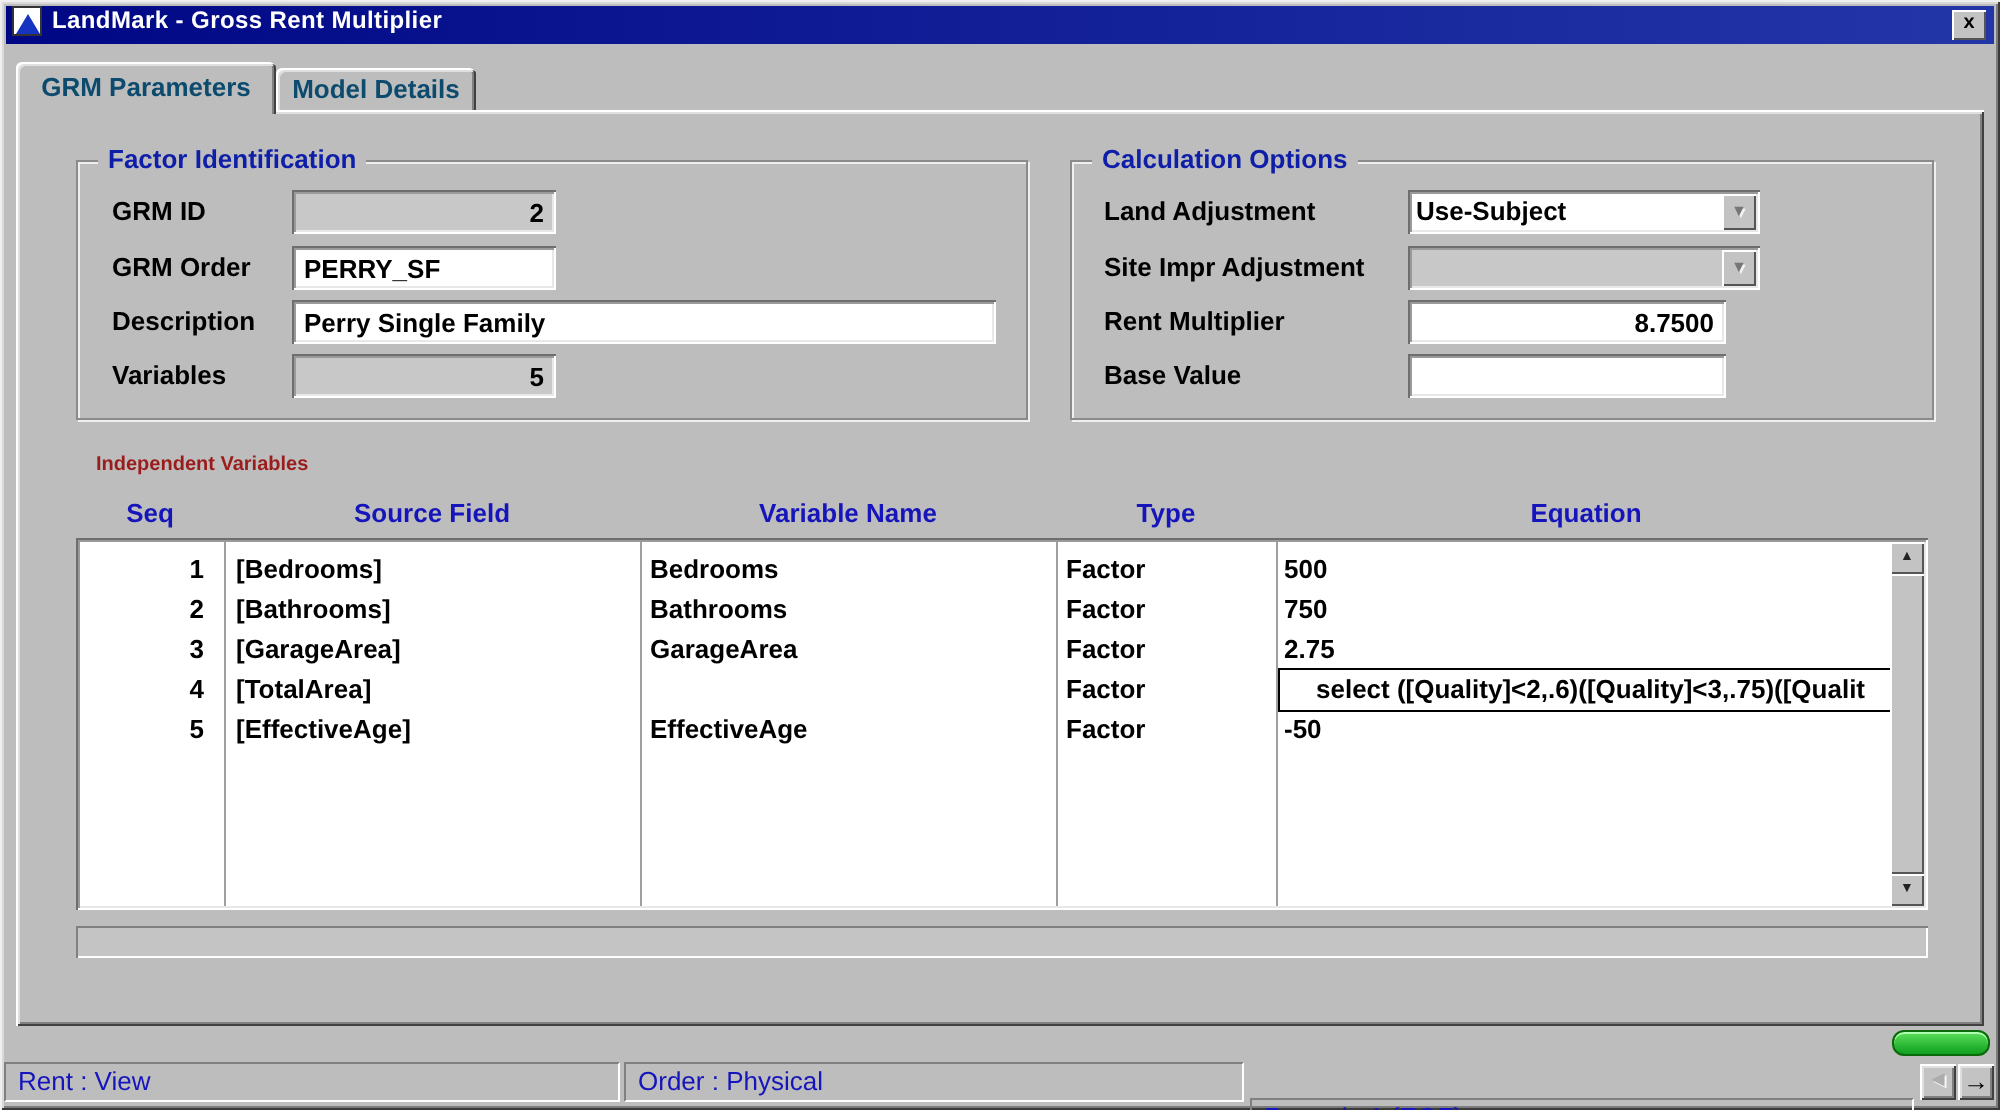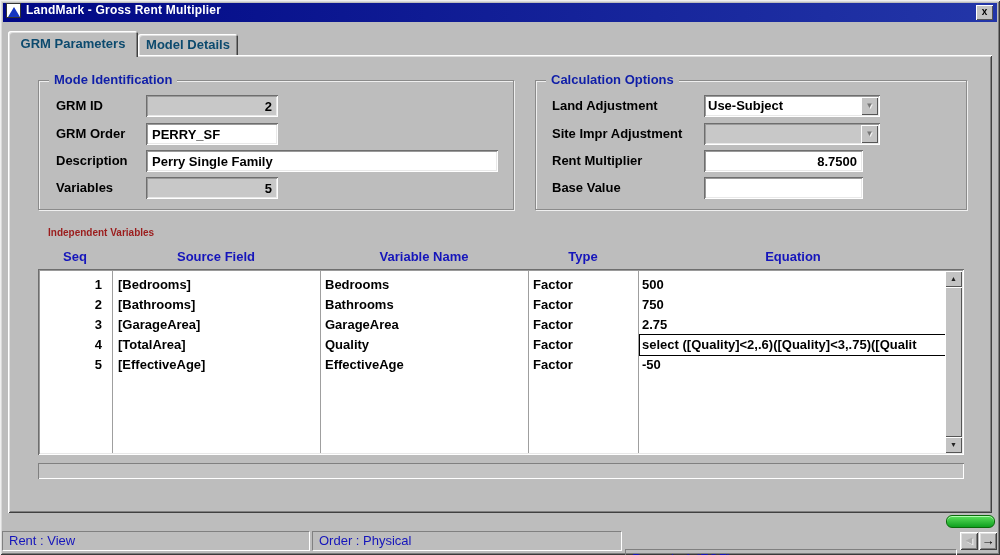--- a/index.html
+++ b/index.html
@@ -61,21 +61,21 @@
   .grid-inner{position:absolute;left:2px;top:2px;right:2px;bottom:2px;background:#fff;overflow:hidden;}
   .grid-line{position:absolute;top:0;bottom:0;width:1px;background:#9f9f9f;}
   .grid-row{position:absolute;left:0;width:905px;height:20px;}
   .cell{position:absolute;top:0;height:20px;line-height:20px;font-size:13px;font-weight:bold;color:#000;
     white-space:nowrap;overflow:hidden;}
   .c-seq{left:0;width:62px;text-align:right;padding-right:4px;}
   .c-source{left:78px;width:198px;}
   .c-variable{left:285px;width:198px;}
   .c-type{left:493px;width:100px;}
   .c-eq{left:602px;width:300px;}
-  .cell-focused{left:599px;top:-1px;width:304px;height:20px;border:1px solid #000;background:#fff;padding-left:2px;line-height:19px;}
+  .cell-focused{left:599px;top:-1px;width:304px;height:20px;border:1px solid #000;background:#fff;padding-left:18px;line-height:19px;}
 
   .vscroll{position:absolute;right:0;top:0;width:17px;bottom:0;background:#cfcfcf;}
   .scroll-btn{position:absolute;left:0;width:17px;height:16px;background:#c3c3c3;
     box-shadow: inset 1px 1px 0 #ffffff, inset -1px -1px 0 #555555;
     text-align:center;font-size:7px;line-height:16px;color:#222;}
   .scroll-thumb{position:absolute;left:0;width:17px;top:16px;bottom:16px;background:#c3c3c3;
     box-shadow: inset 1px 1px 0 #ffffff, inset -1px -1px 0 #555555;}
 
   .bottom-strip{position:absolute;left:30px;top:408px;width:926px;height:16px;background:#c4c4c4;}
 
@@ -102,21 +102,21 @@
     <div class="title-text">LandMark - Gross Rent Multiplier</div>
     <div class="close-btn raised1">x</div>
   </div>
 
   <div class="tab tab-active">GRM Parameters</div>
   <div class="tab tab-inactive">Model Details</div>
 
   <div class="panel raised">
 
     <div class="groupbox" style="left:30px;top:25px;width:474px;height:128px;">
-      <div class="group-title">Mode Identification</div>
+      <div class="group-title">Factor Identification</div>
 
       <div class="field-label" style="left:17px;top:14px;">GRM ID</div>
       <input class="tfield gray" style="left: 107px; top: 14px; width: 132px;" value="2">
 
       <div class="field-label" style="left:17px;top:42px;">GRM Order</div>
       <input class="tfield" style="left: 107px; top: 42px; width: 132px;" value="PERRY_SF">
 
       <div class="field-label" style="left:17px;top:69px;">Description</div>
       <input class="tfield" style="left: 107px; top: 69px; width: 352px;" value="Perry Single Family">
 
@@ -178,21 +178,20 @@
         <div class="grid-row" style="top:44px;">
           <div class="cell c-seq">3</div>
           <div class="cell c-source">[GarageArea]</div>
           <div class="cell c-variable">GarageArea</div>
           <div class="cell c-type">Factor</div>
           <div class="cell c-eq">2.75</div>
         </div>
         <div class="grid-row" style="top:64px;">
           <div class="cell c-seq">4</div>
           <div class="cell c-source">[TotalArea]</div>
-          <div class="cell c-variable">Quality</div>
           <div class="cell c-type">Factor</div>
           <div class="cell cell-focused">select ([Quality]&lt;2,.6)([Quality]&lt;3,.75)([Qualit</div>
         </div>
         <div class="grid-row" style="top:84px;">
           <div class="cell c-seq">5</div>
           <div class="cell c-source">[EffectiveAge]</div>
           <div class="cell c-variable">EffectiveAge</div>
           <div class="cell c-type">Factor</div>
           <div class="cell c-eq">-50</div>
         </div>

